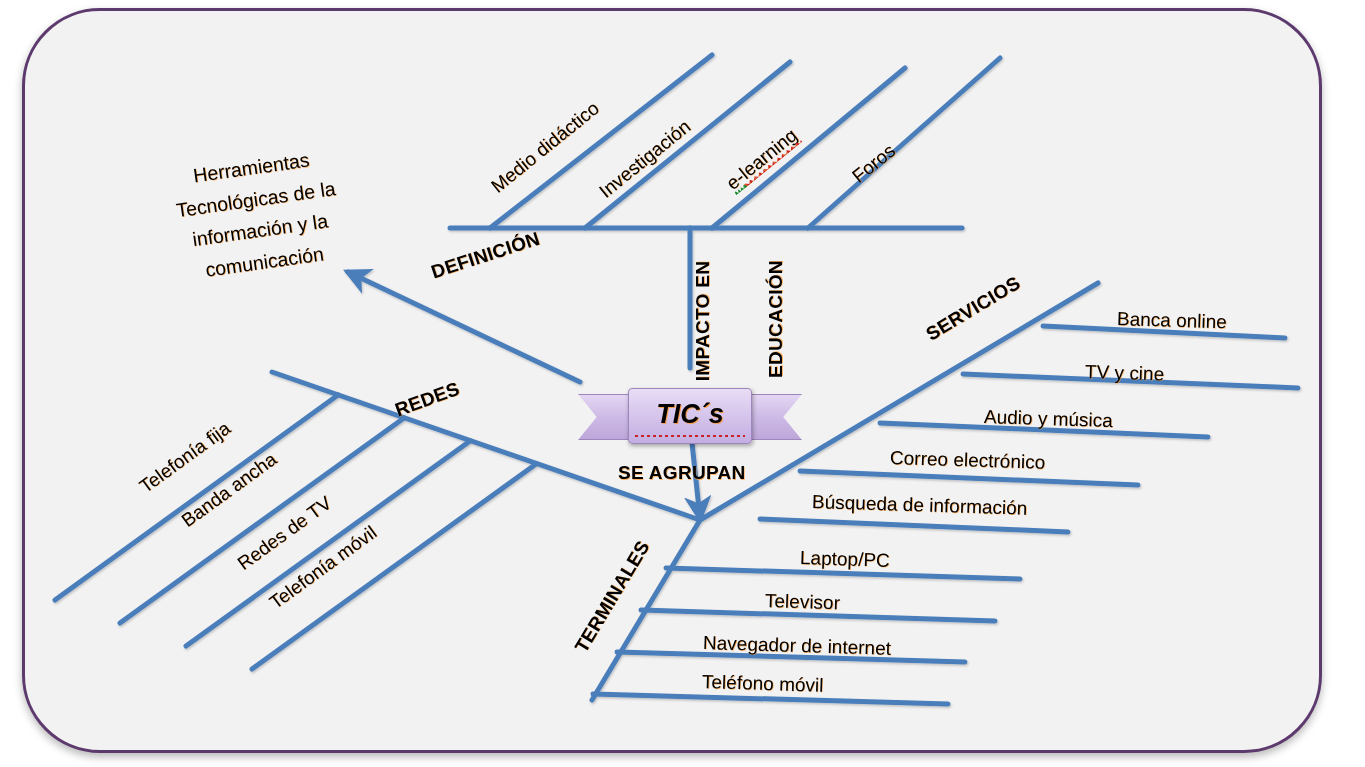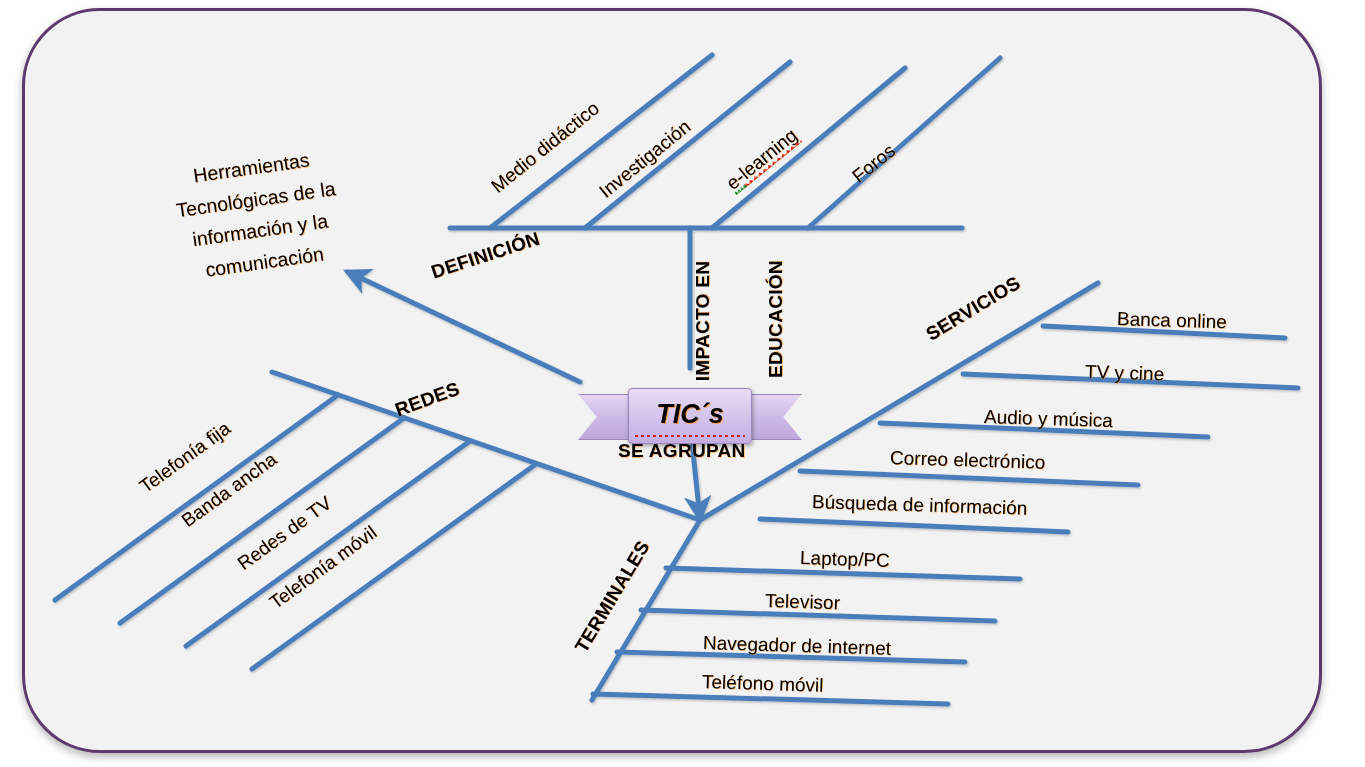--- a/index.html
+++ b/index.html
@@ -201,21 +201,21 @@
     <div>información y la</div>
     <div>comunicación</div>
   </div>
 
   <div class="lbl conn" style="left:432px; top:262px; transform: rotate(-18deg); transform-origin: 0 50%;">DEFINICIÓN</div>
 
   <div class="lbl conn" style="left:633px; top:310px; transform: rotate(-90deg); transform-origin: 50% 50%; width:140px; text-align:center;">IMPACTO EN</div>
 
   <div class="lbl conn" style="left:636px; top:308px; transform: rotate(-90deg) translateX(0px); transform-origin: 50% 50%; width:140px; text-align:center; margin-left:70px;">EDUCACIÓN</div>
 
-  <div class="lbl conn" style="left:618px; top:440px;">SE AGRUPAN</div>
+  <div class="lbl conn" style="left:618px; top:462px;">SE AGRUPAN</div>
 
   <div class="lbl conn" style="left:396px; top:400px; transform: rotate(-20deg); transform-origin: 0 50%;">REDES</div>
 
   <div class="lbl conn" style="left:928px; top:325px; transform: rotate(-31deg); transform-origin: 0 50%;">SERVICIOS</div>
 
   <div class="lbl conn" style="left:580px; top:640px; transform: rotate(-59deg); transform-origin: 0 50%;">TERMINALES</div>
 
   <div class="lbl leaf" style="left:494px; top:178px; transform: rotate(-39deg); transform-origin: 0 50%;">Medio didáctico</div>
 
   <div class="lbl leaf" style="left:602px; top:183px; transform: rotate(-39deg); transform-origin: 0 50%;">Investigación</div>

